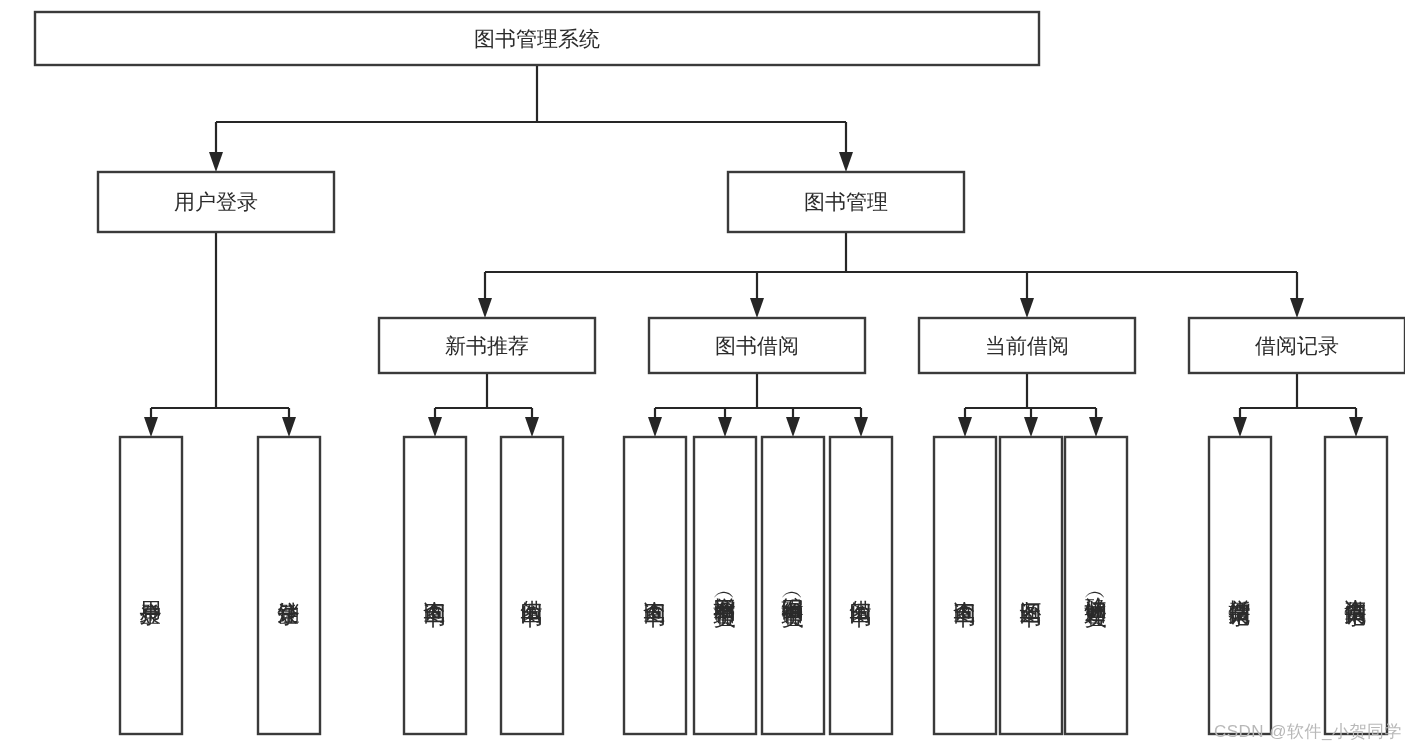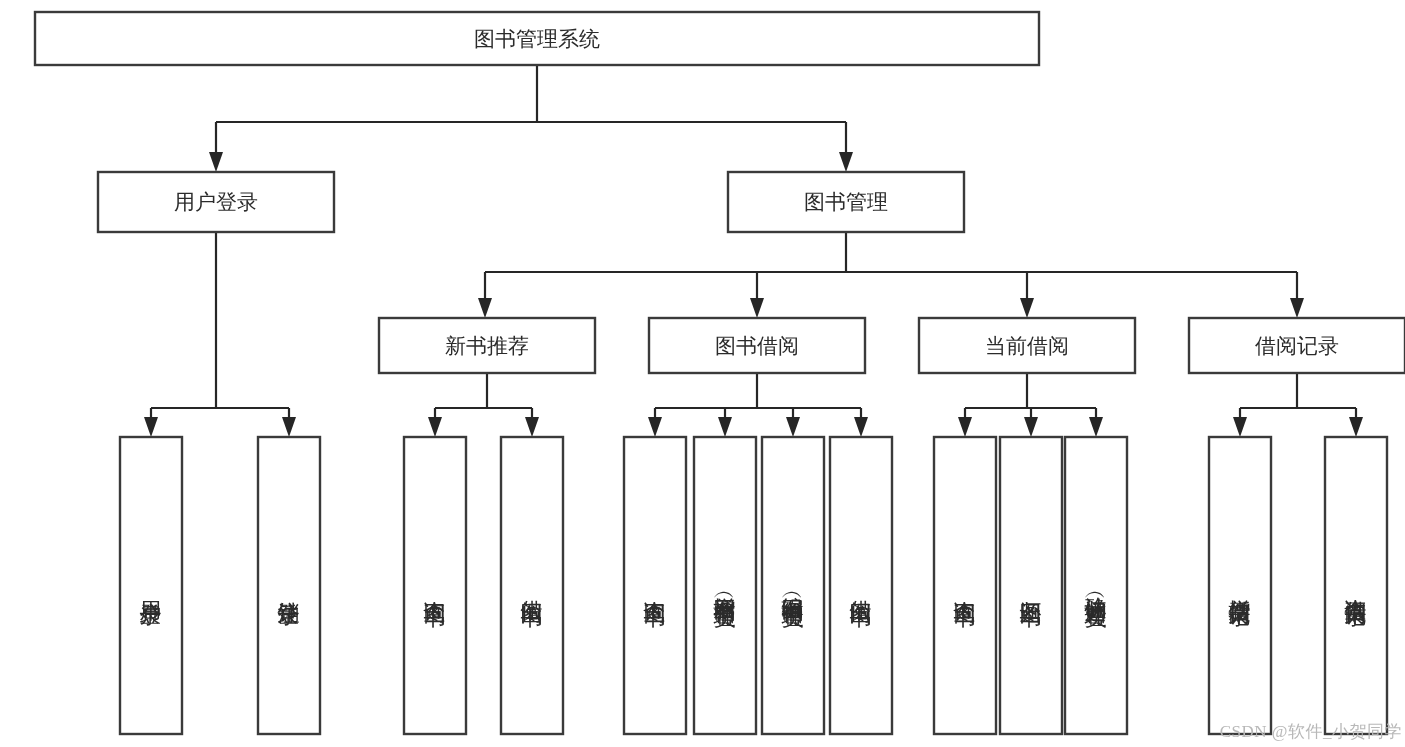--- a/index.html
+++ b/index.html
@@ -61,21 +61,21 @@
     font-size: 22px;
     line-height: 1.05;
     color: #2b2b2b;
     letter-spacing: 1.5px;
     white-space: nowrap;
   }
   .watermark {
     position: absolute;
     right: 20px;
     bottom: 4px;
-    font-family: Liberation Serif, serif;
+    font-family: Liberation Sans, sans-serif;
     font-size: 17px;
     color: #b8b8b8;
     letter-spacing: 0.5px;
     white-space: nowrap;
   }
 </style>
 </head>
 <body>
 
 <div id="diagram-root">

